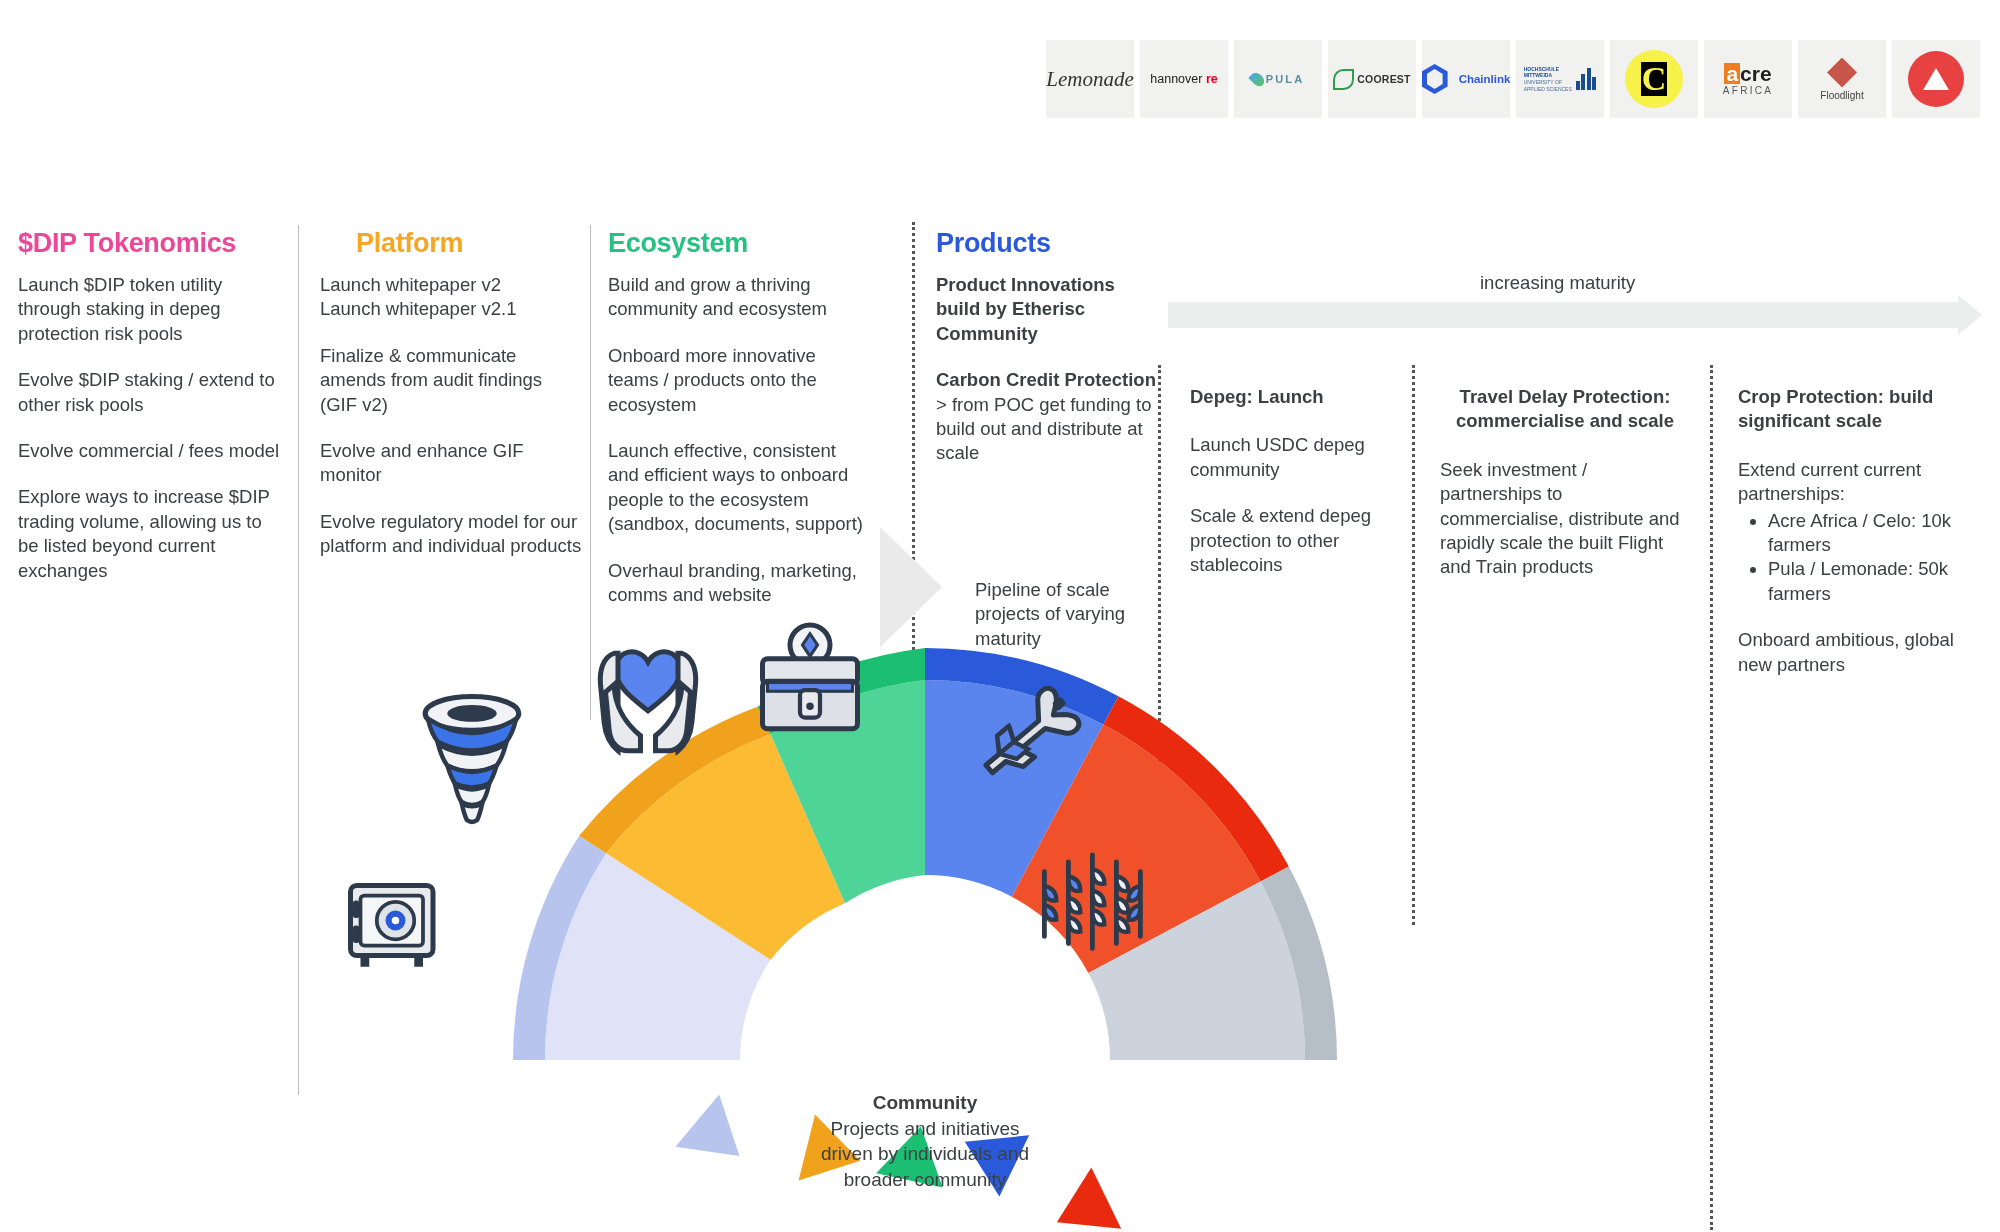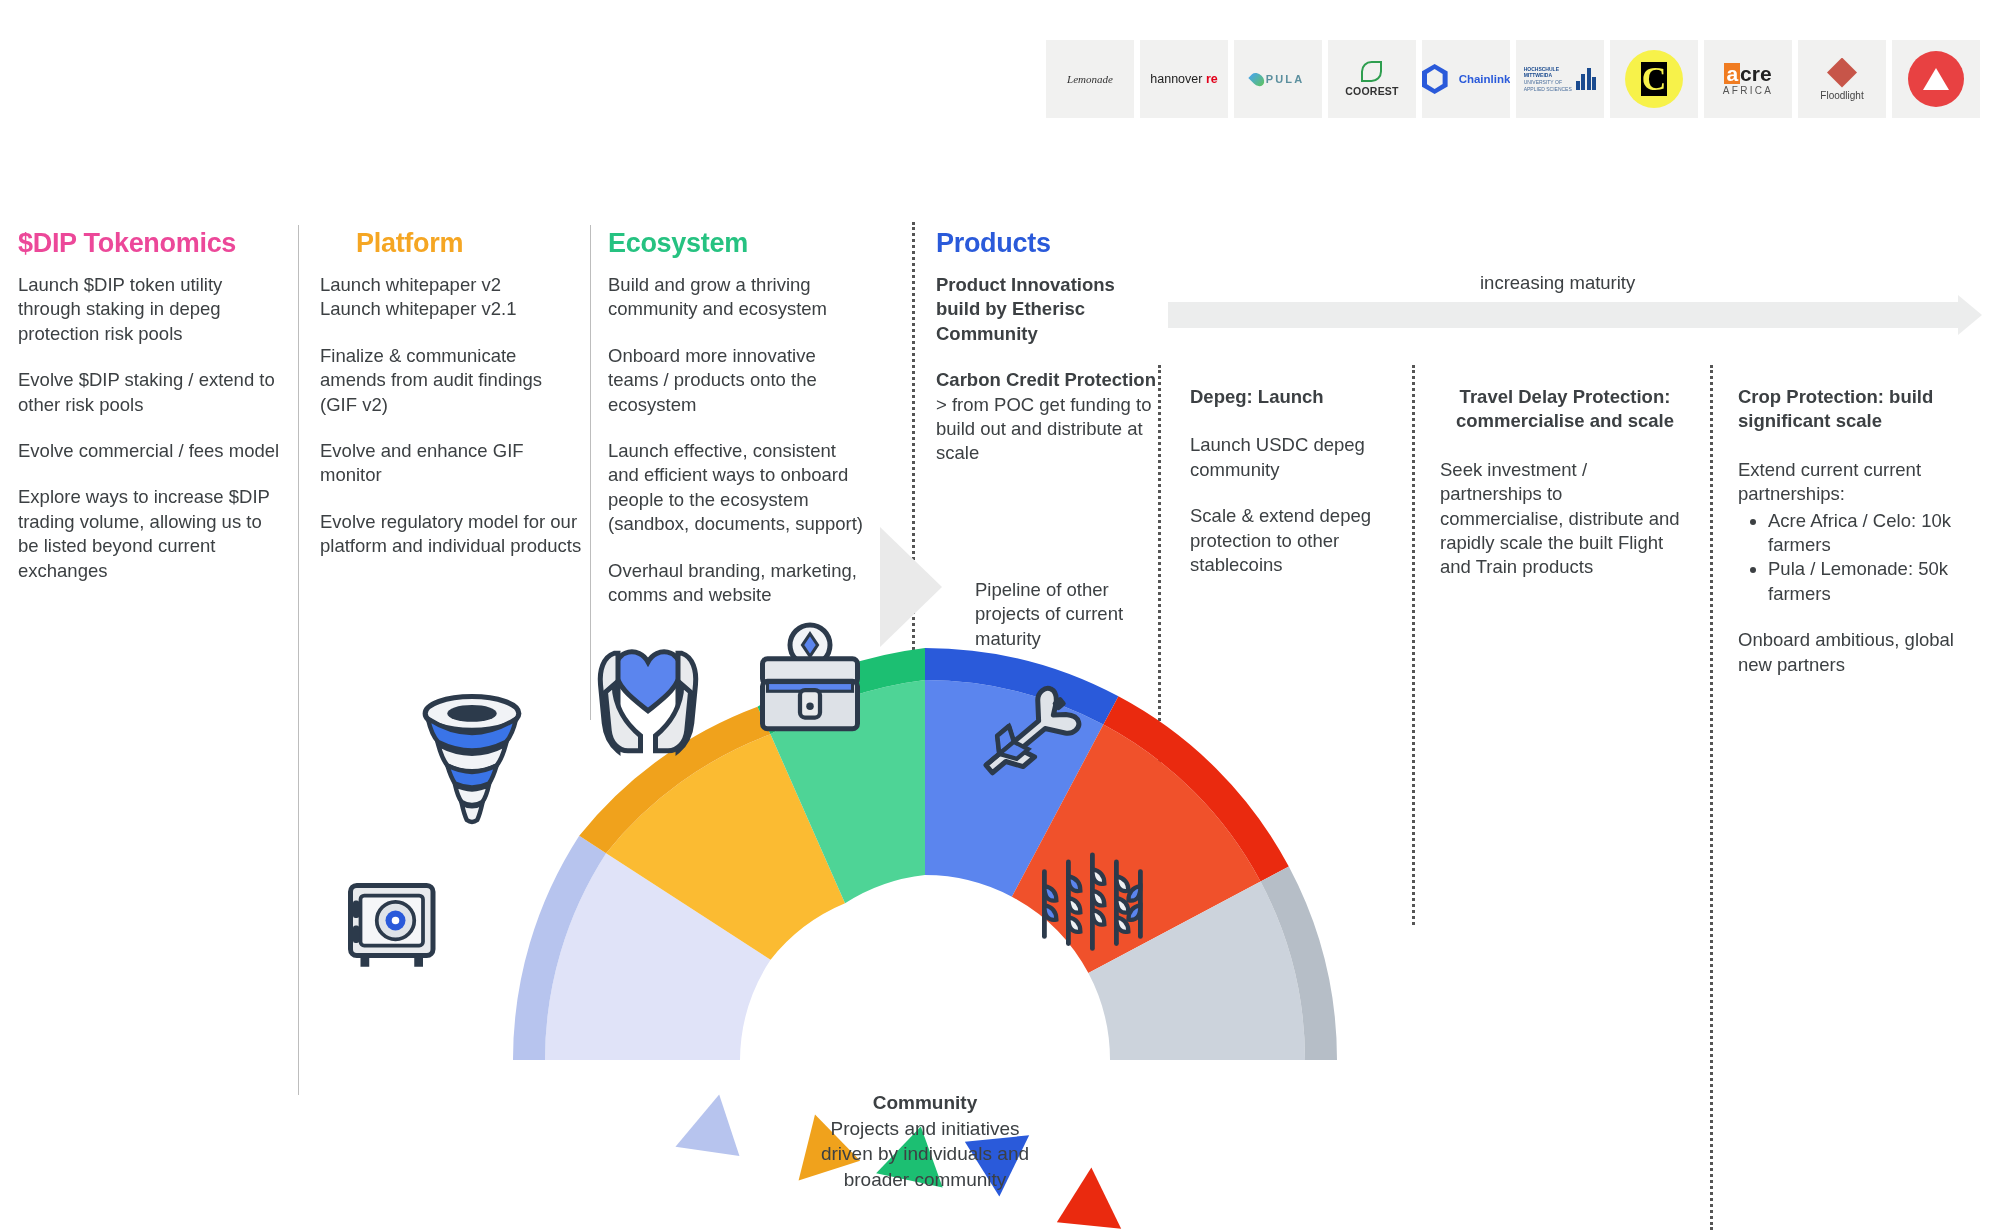--- a/index.html
+++ b/index.html
@@ -14,28 +14,28 @@
   }
   .stage{position:absolute;left:0;top:0;width:2000px;height:1232px;overflow:hidden;}
 
   
   .logo-strip{position:absolute;top:40px;left:1046px;display:flex;gap:6px;}
   .logo-cell{
     width:88px;height:78px;background:#f1f1f0;
     display:flex;align-items:center;justify-content:center;
     overflow:hidden;
   }
-  .lemonade{font-family:"Liberation Serif",serif;font-style:italic;font-size:11px;color:#333;}
+  .lemonade{font-family:"Liberation Serif",serif;font-style:italic;font-size:21px;color:#333;}
   .hannover{font-size:12.5px;color:#222;}
   .hannover b{color:#e2001a;}
   .pula{display:flex;align-items:center;gap:3px;}
   .pula .drop{width:11px;height:15px;background:linear-gradient(#4aa8e0,#5ec16a);
     border-radius:0 60% 55% 55%;transform:rotate(-45deg);}
   .pula .w{font-size:11px;letter-spacing:2.2px;color:#5b8f9e;font-weight:bold;}
-  .coorest{display:flex;align-items:center;gap:3px;flex-direction:column;}
+  .coorest{display:flex;align-items:center;gap:3px;}
   .coorest .leaf{width:17px;height:17px;border:2px solid #2e9e4f;border-radius:50% 0 50% 0;}
   .coorest .w{font-size:10.5px;font-weight:bold;color:#333;letter-spacing:.2px;}
   .chainlink{display:flex;flex-direction:row;align-items:center;gap:11px;}
   .cl-hex{width:26px;height:30px;background:#2a5ada;
     clip-path:polygon(50% 0,100% 25%,100% 75%,50% 100%,0 75%,0 25%);position:relative;}
   .cl-hex::after{content:"";position:absolute;inset:5px;background:#f1f1f0;
     clip-path:polygon(50% 0,100% 25%,100% 75%,50% 100%,0 75%,0 25%);}
   .cl-t{font-size:11.5px;color:#2a5ada;font-weight:600;}
   .hsmw{display:flex;align-items:center;gap:4px;}
   .hsmw-t{font-size:5px;line-height:1.35;color:#1b4b8f;text-align:left;font-weight:bold;}
@@ -197,21 +197,21 @@
     <p style="font-weight:bold;">
       <b>Product Innovations build by Etherisc Community</b>
     </p>
     <p>
       <b>Carbon Credit Protection</b><span> &gt; from POC get funding to build out and distribute at scale</span>
     </p>
   </div>
 
   <div class="pipe-tri" style="left:880px;top:527px;"></div>
   <div class="col" style="left:975px;top:578px;width:190px;">
-    <p style="margin:0;">Pipeline of other projects of current maturity</p>
+    <p style="margin:0;">Pipeline of scale projects of varying maturity</p>
   </div>
 
   <div class="mat-label" style="left:1480px;top:272px;">increasing maturity</div>
   <div class="mat-bar" style="left:1168px;top:302px;width:790px;"></div>
   <div class="mat-head" style="left:1958px;top:295px;"></div>
 
   <div class="col" style="left:1190px;top:385px;width:200px;">
     <p style="font-weight:bold;margin-bottom:24px;">
       <b>Depeg: Launch</b>
     </p>

